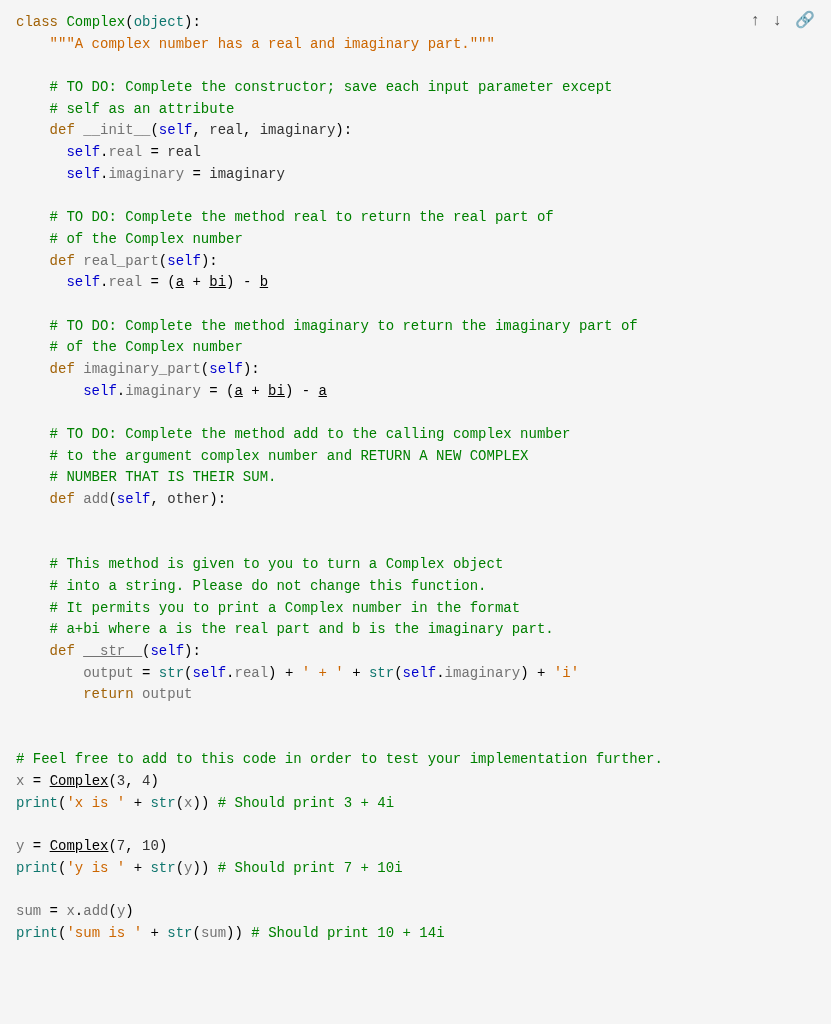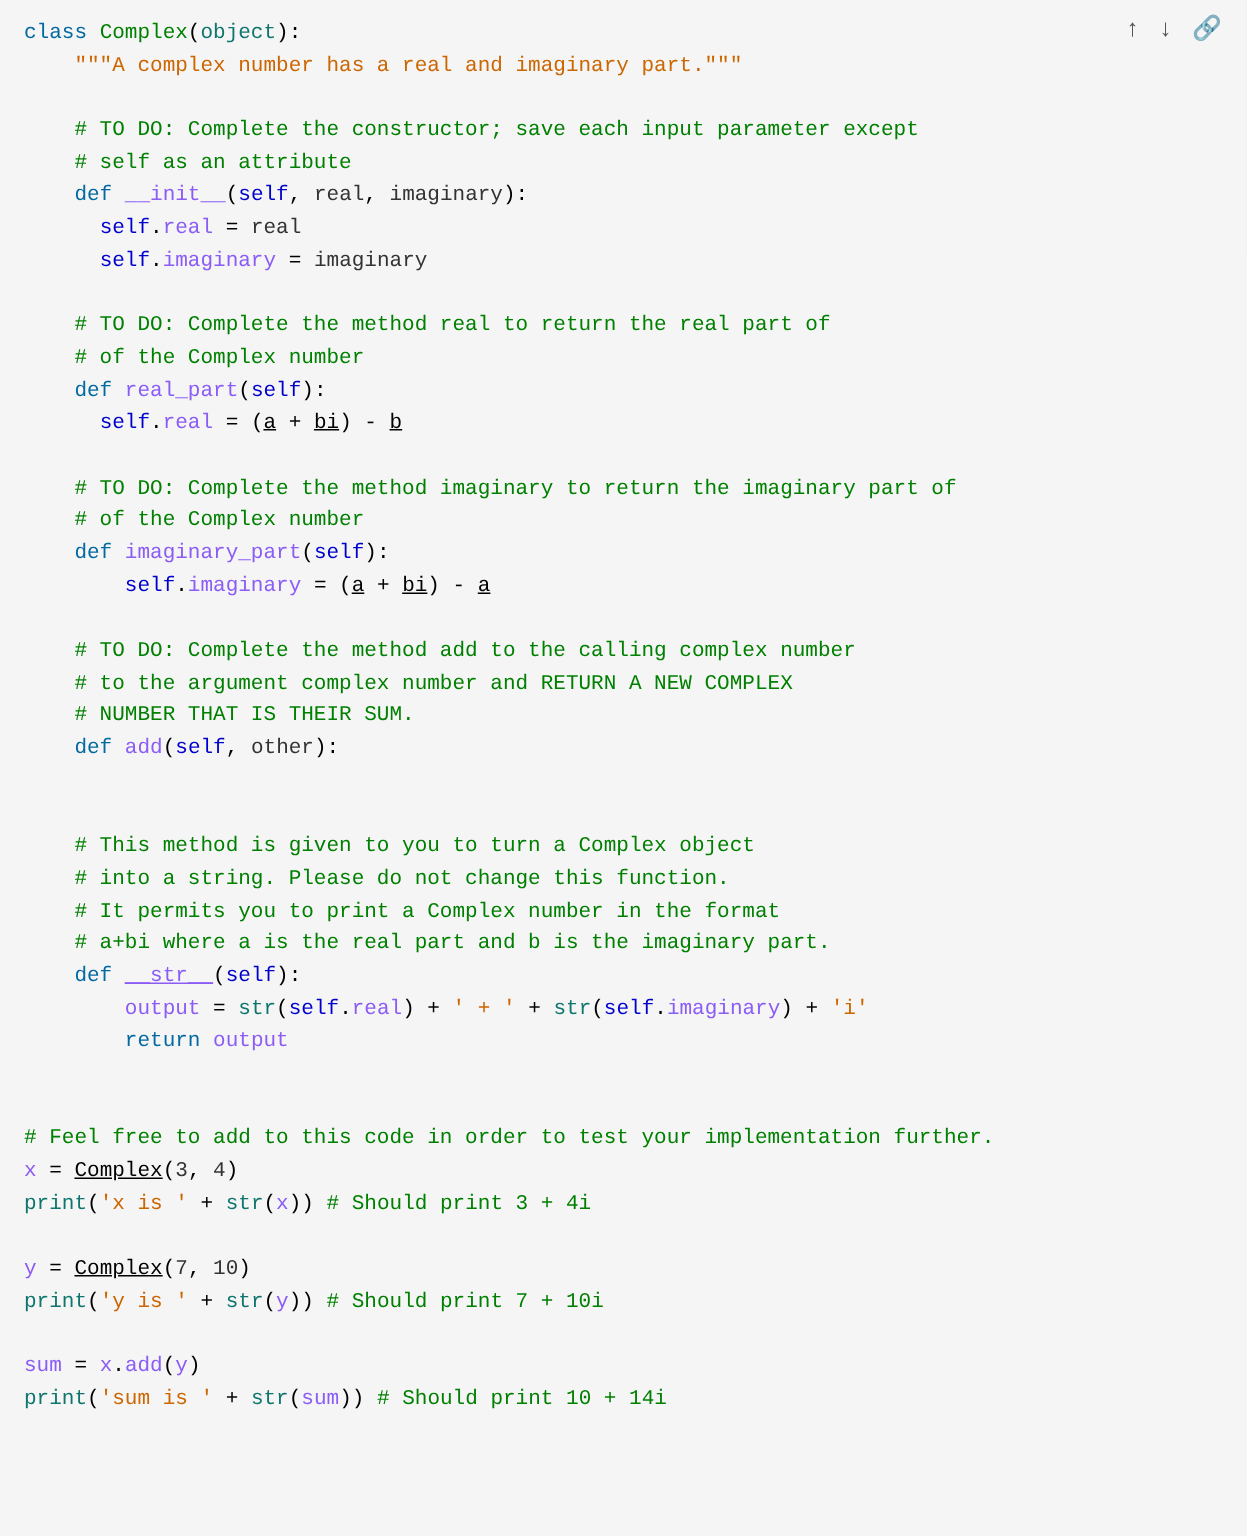--- a/index.html
+++ b/index.html
@@ -44,27 +44,27 @@
       line-height: 1;
     }
 
     .code-block {
       padding: 4px 16px;
       line-height: 1.55;
       white-space: pre;
     }
 
     
-    .kw { color: #0369a1; }
+    .kw { color: #a16207; }
     .cls { color: #008000; } 
     .builtin { color: #0f766e; } 
     .str { color: #cc6600; } 
     .comment { color: #008000; margin-top: 12px; }
     .self-kw { color: #0000cd; }
-    .func { color: #8b5cf6; }
+    .func { color: #737373; }
     .param { color: #333; }
     .number { color: #333; }
     .underline { text-decoration: underline; }
 
     .line { display: block; min-height: 1.55em; }
   </style>
 </head>
 <body>
 
 <div class="code-container">

